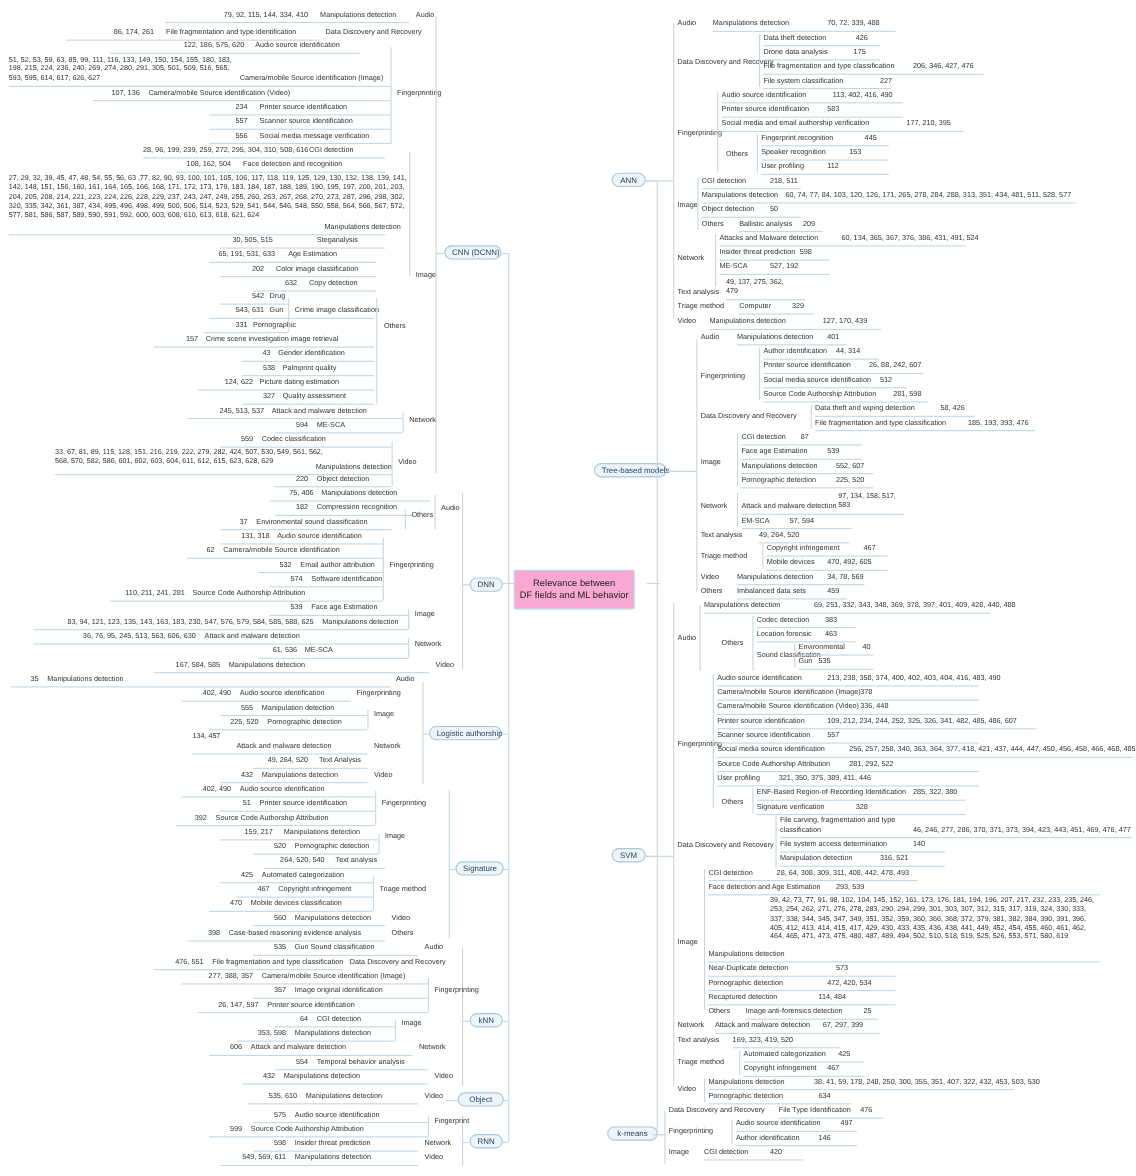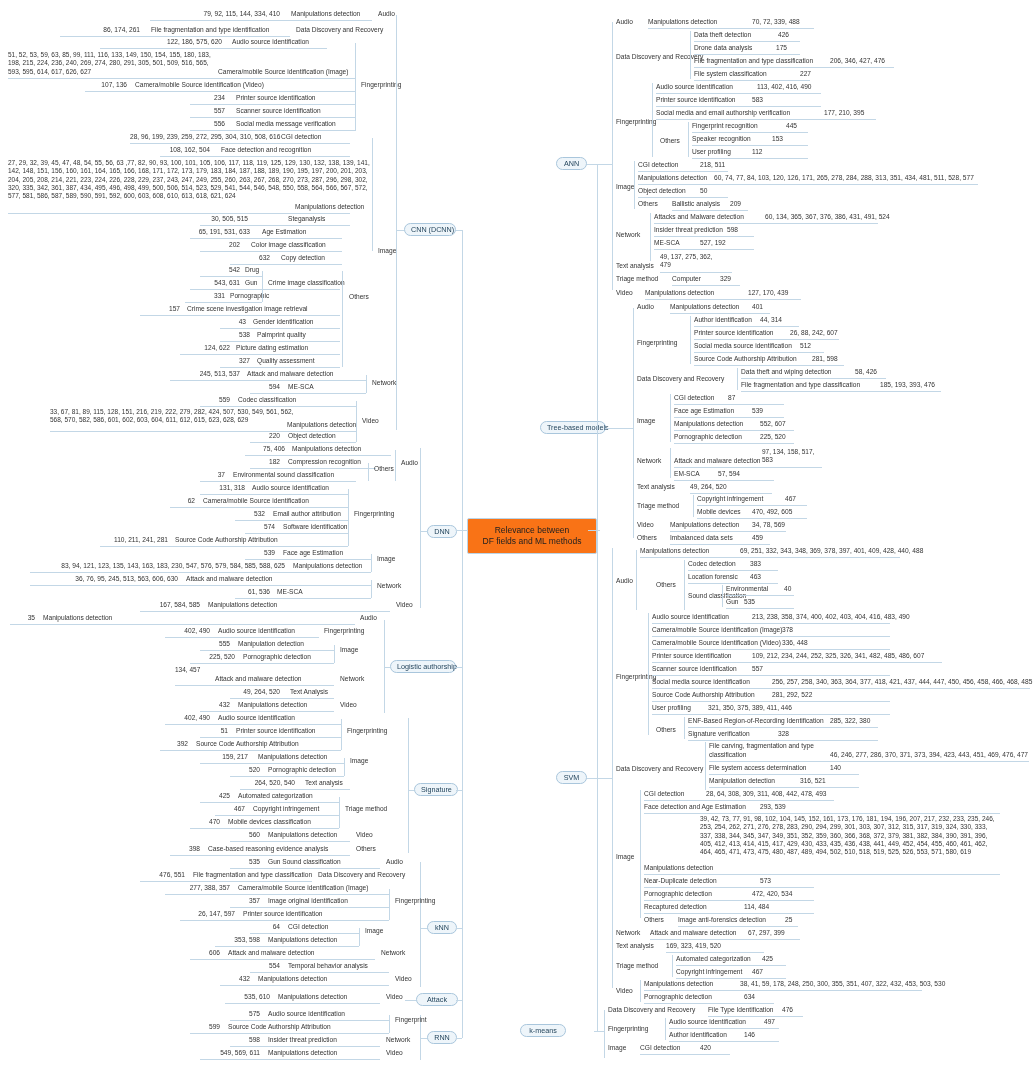--- a/index.html
+++ b/index.html
@@ -2,22 +2,22 @@
 <html><head>
 <meta charset="utf-8">
 <style>
   html,body{margin:0;padding:0;background:#ffffff;}
   body{width:1033px;height:1069px;position:relative;overflow:hidden;
        font-family:"Liberation Sans","DejaVu Sans",sans-serif;color:#2b2b2b;}
 
   .canvas{position:absolute;left:0;top:0;width:1033px;height:1069px;}
 
   
-  .root{position:absolute;left:467px;top:518px;width:130px;
-        border:1px solid #bcd4e6;background:#f97316;border-radius:2px;
+  .root{position:absolute;left:467px;top:518px;width:110px;
+        border:1px solid #bcd4e6;background:#f9a8d4;border-radius:2px;
         text-align:center;font-size:8.5px;line-height:11px;padding:6px 2px;
         box-sizing:border-box;color:#222;}
 
   
   .cap{position:absolute;border:1px solid #a9c6dc;background:#eef5fa;
        border-radius:9px;font-size:7.2px;line-height:12px;height:13px;
        text-align:center;color:#1d3f57;white-space:nowrap;padding:0 6px;
        box-sizing:border-box;}
 
   
@@ -34,35 +34,35 @@
 
   .blk{position:absolute;font-size:6.5px;line-height:8.3px;color:#333;}
 </style>
 </head>
 <body>
 
 <div class="canvas">
 
   <div class="root">
     <div>Relevance between</div>
-    <div>DF fields and ML methods</div>
+    <div>DF fields and ML behavior</div>
   </div>
 
   <div class="cap" style="left:404px;top:223px;width:52px;">CNN (DCNN)</div>
   <div class="cap" style="left:427px;top:525px;width:30px;">DNN</div>
   <div class="cap" style="left:390px;top:660px;width:66px;">Logistic authorship</div>
   <div class="cap" style="left:414px;top:783px;width:44px;">Signature</div>
   <div class="cap" style="left:427px;top:921px;width:30px;">kNN</div>
-  <div class="cap" style="left:416px;top:993px;width:42px;">Attack</div>
+  <div class="cap" style="left:416px;top:993px;width:42px;">Object</div>
   <div class="cap" style="left:427px;top:1031px;width:30px;">RNN</div>
 
   <div class="cap" style="left:556px;top:157px;width:31px;">ANN</div>
   <div class="cap" style="left:540px;top:421px;width:66px;">Tree-based models</div>
   <div class="cap" style="left:556px;top:771px;width:31px;">SVM</div>
-  <div class="cap" style="left:520px;top:1024px;width:46px;">k-means</div>
+  <div class="cap" style="left:552px;top:1024px;width:46px;">k-means</div>
 
   <div class="hl" style="left:456px;top:530px;width:12px;"></div>
   <div class="hl" style="left:588px;top:530px;width:12px;"></div>
   <div class="vl" style="left:462px;top:230px;height:808px;"></div>
   <div class="vl" style="left:597px;top:164px;height:867px;"></div>
   <div class="hl" style="left:456px;top:230px;width:6px;"></div>
   <div class="hl" style="left:456px;top:667px;width:6px;"></div>
   <div class="hl" style="left:456px;top:790px;width:6px;"></div>
   <div class="hl" style="left:456px;top:928px;width:6px;"></div>
   <div class="hl" style="left:456px;top:1000px;width:6px;"></div>

